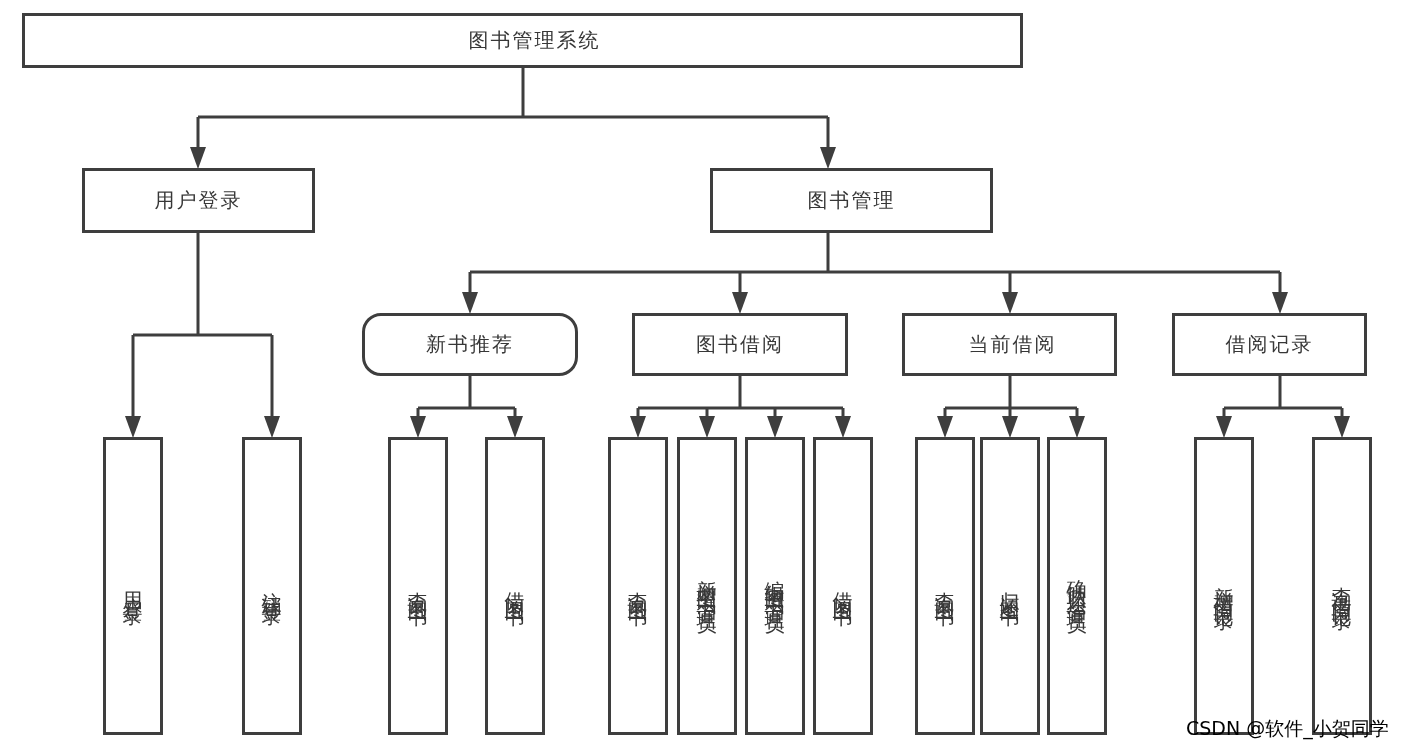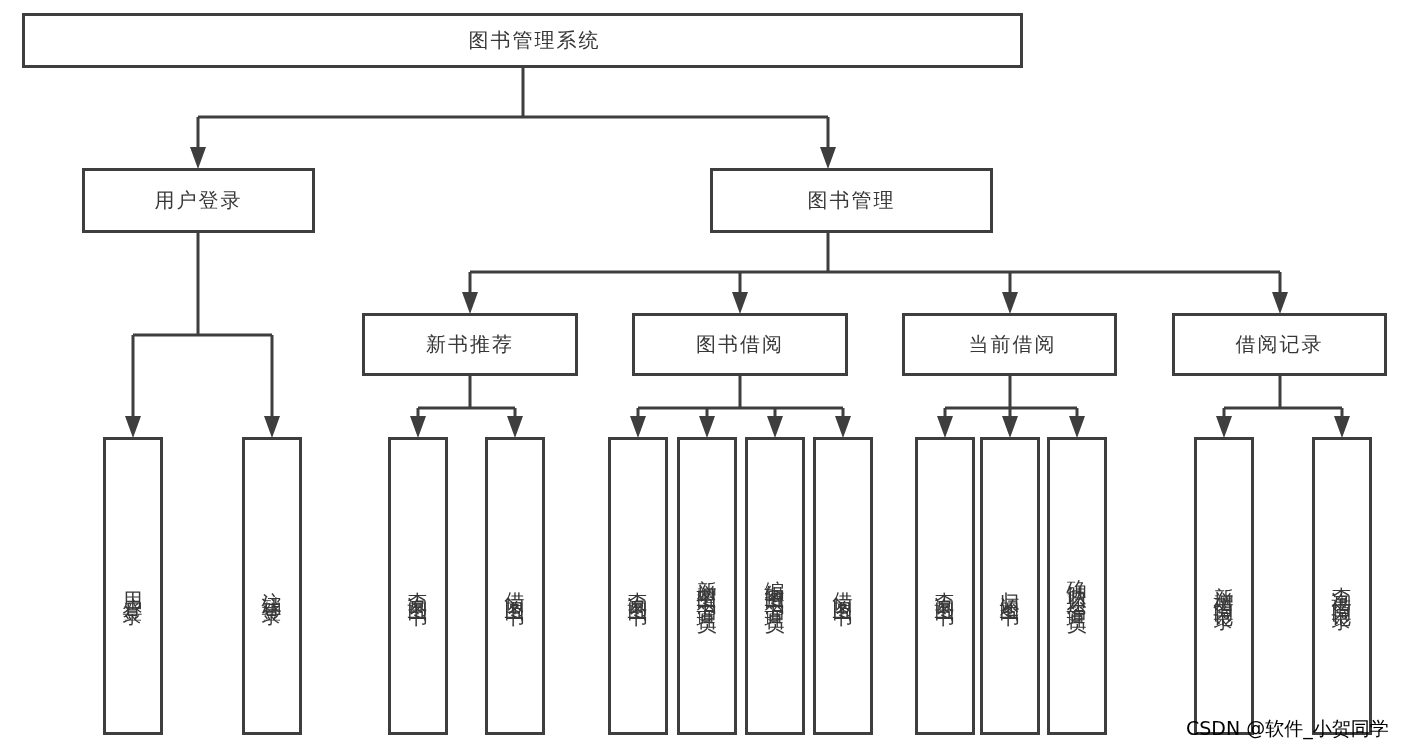--- a/index.html
+++ b/index.html
@@ -50,24 +50,24 @@
     writing-mode: vertical-rl;
     text-orientation: mixed;
     font-size: 20px;
     letter-spacing: 5px;
     line-height: 1;
   }
   
   .n-root            { left: 22px;   top: 13px;  width: 1001px; height: 55px; padding-left: 24px; }
   .n-user-login      { left: 82px;   top: 168px; width: 233px;  height: 65px; }
   .n-book-mgmt       { left: 710px;  top: 168px; width: 283px;  height: 65px; }
-  .n-new-book-rec    { left: 362px;  top: 313px; width: 216px;  height: 63px; }
+  .n-new-book-rec    { left: 362px;  top: 313px; width: 216px;  height: 63px; border-radius: 19px; }
   .n-book-borrow     { left: 632px;  top: 313px; width: 216px;  height: 63px; }
   .n-current-borrow  { left: 902px;  top: 313px; width: 215px;  height: 63px; padding-left: 6px; }
-  .n-borrow-records  { left: 1172px; top: 313px; width: 215px;  height: 63px; }
+  .n-borrow-records  { left: 1172px; top: 313px; width: 195px;  height: 63px; }
   .n-leaf-user-login { left: 103px;  top: 437px; width: 60px;   height: 298px; }
   .n-leaf-logout     { left: 242px;  top: 437px; width: 60px;   height: 298px; }
   .n-leaf-nbr-query  { left: 388px;  top: 437px; width: 60px;   height: 298px; }
   .n-leaf-nbr-borrow { left: 485px;  top: 437px; width: 60px;   height: 298px; }
   .n-leaf-bb-query   { left: 608px;  top: 437px; width: 60px;   height: 298px; }
   .n-leaf-bb-add     { left: 677px;  top: 437px; width: 60px;   height: 298px; }
   .n-leaf-bb-edit    { left: 745px;  top: 437px; width: 60px;   height: 298px; }
   .n-leaf-bb-borrow  { left: 813px;  top: 437px; width: 60px;   height: 298px; }
   .n-leaf-cb-query   { left: 915px;  top: 437px; width: 60px;   height: 298px; }
   .n-leaf-cb-return  { left: 980px;  top: 437px; width: 60px;   height: 298px; }

